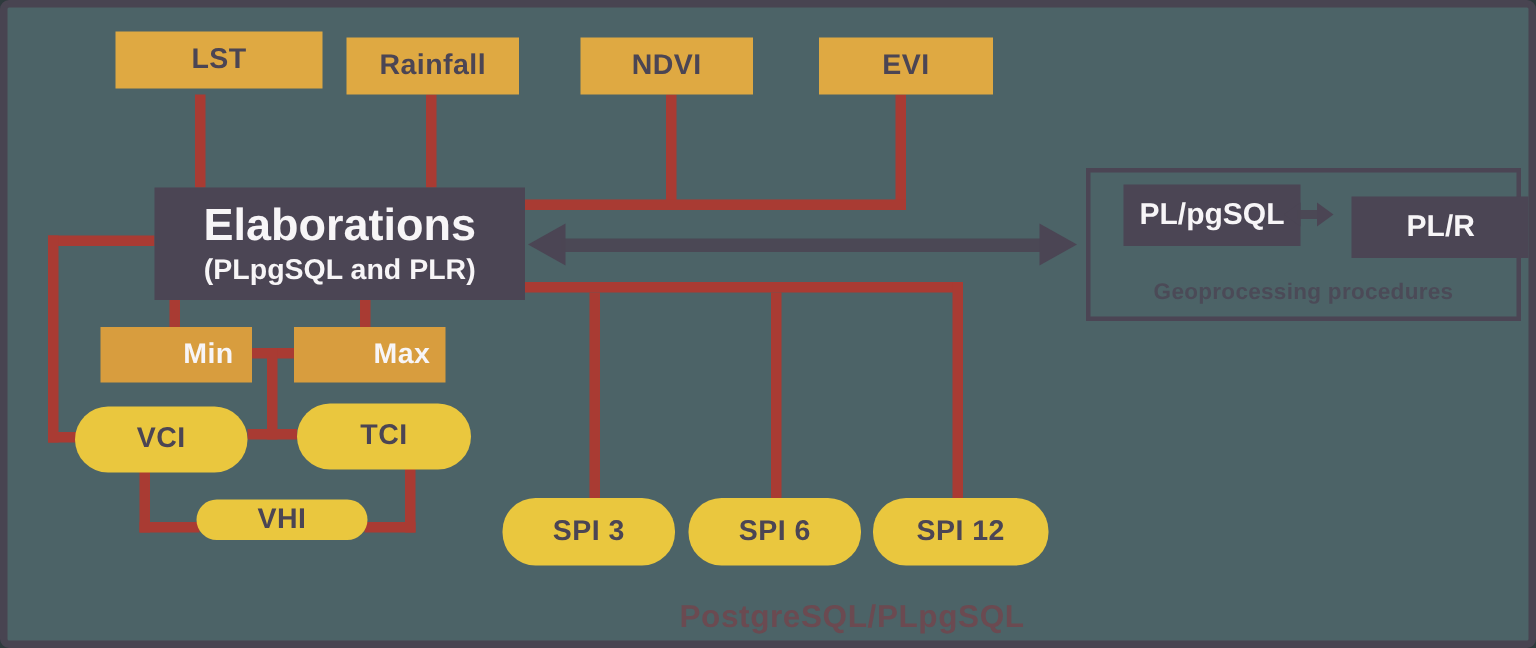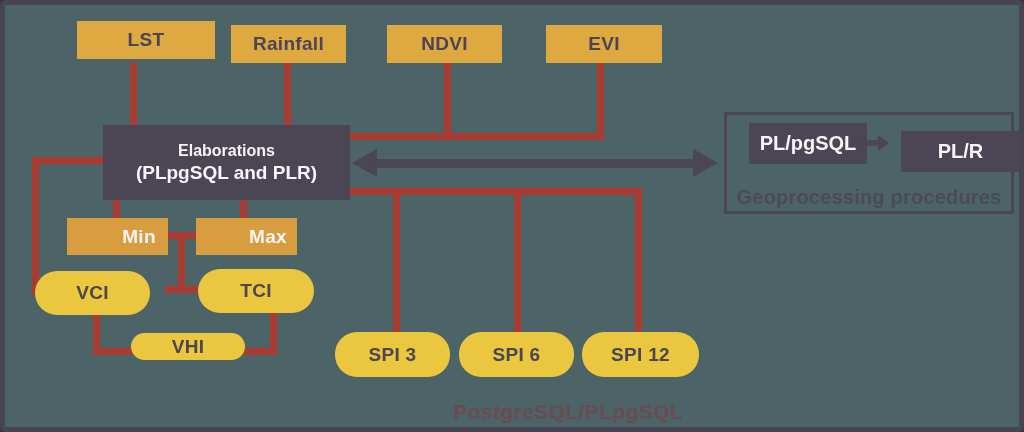--- a/index.html
+++ b/index.html
@@ -20,29 +20,29 @@
     display:flex;align-items:center;justify-content:center;
     color:var(--dark-slate);font-size:19px;letter-spacing:.3px;
   }
   .gold{background:var(--node-gold);}
   .orange{background:var(--node-orange);color:var(--white-text);padding-left:43px;}
   .pill{background:var(--node-yellow);border-radius:22px;}
   .hub{
     background:var(--dark-slate);color:var(--white-text);
     display:flex;flex-direction:column;align-items:center;justify-content:center;line-height:1.25;
   }
-  .hub .t1{font-size:16px;}
+  .hub .t1{font-size:30px;}
   .hub .t2{font-size:19px;text-align:center;}
   .line{background:var(--line-red);}
   .slate-box{
     background:var(--dark-slate);color:var(--white-text);
     display:flex;align-items:center;justify-content:center;font-size:20px;margin-left:12px;
   }
   .group-box{border:3px solid var(--dark-slate);background:transparent;}
-  .caption{color:var(--dark-slate);opacity:.82;font-size:20px;text-align:center;letter-spacing:.2px;}
+  .caption{color:var(--dark-slate);opacity:.82;font-size:15px;text-align:center;letter-spacing:.2px;}
   .footer{color:var(--footer-text);font-size:21px;letter-spacing:.4px;}
   
   .arrow-shaft{background:var(--dark-slate);opacity:.92;}
   .tri{width:0;height:0;}
   .tri-left{border-top:14px solid transparent;border-bottom:14px solid transparent;border-right:25px solid var(--dark-slate);}
   .tri-right{border-top:14px solid transparent;border-bottom:14px solid transparent;border-left:25px solid var(--dark-slate);}
   .tri-left-sm{border-top:8px solid transparent;border-bottom:8px solid transparent;border-right:11px solid var(--dark-slate);}
   .tri-right-sm{border-top:8px solid transparent;border-bottom:8px solid transparent;border-left:11px solid var(--dark-slate);}
 </style>
 </head>
@@ -95,21 +95,21 @@
     <span class="t2">(PLpgSQL and PLR)</span>
   </div>
 
   <div class="abs node orange" style="left:62px;top:213px;width:101px;height:37px;">
     <span>Min</span>
   </div>
   <div class="abs node orange" style="left:191px;top:213px;width:101px;height:37px;">
     <span>Max</span>
   </div>
 
-  <div class="abs node pill" style="left:30px;top:266px;width:115px;height:44px;">
+  <div class="abs node pill" style="left:45px;top:266px;width:115px;height:44px;">
     <span>VCI</span>
   </div>
   <div class="abs node pill" style="left:193px;top:264px;width:116px;height:44px;">
     <span>TCI</span>
   </div>
   <div class="abs node pill" style="left:126px;top:328px;width:114px;height:27px;">
     <span>VHI</span>
   </div>
   <div class="abs node pill" style="left:330px;top:327px;width:115px;height:45px;">
     <span>SPI 3</span>

